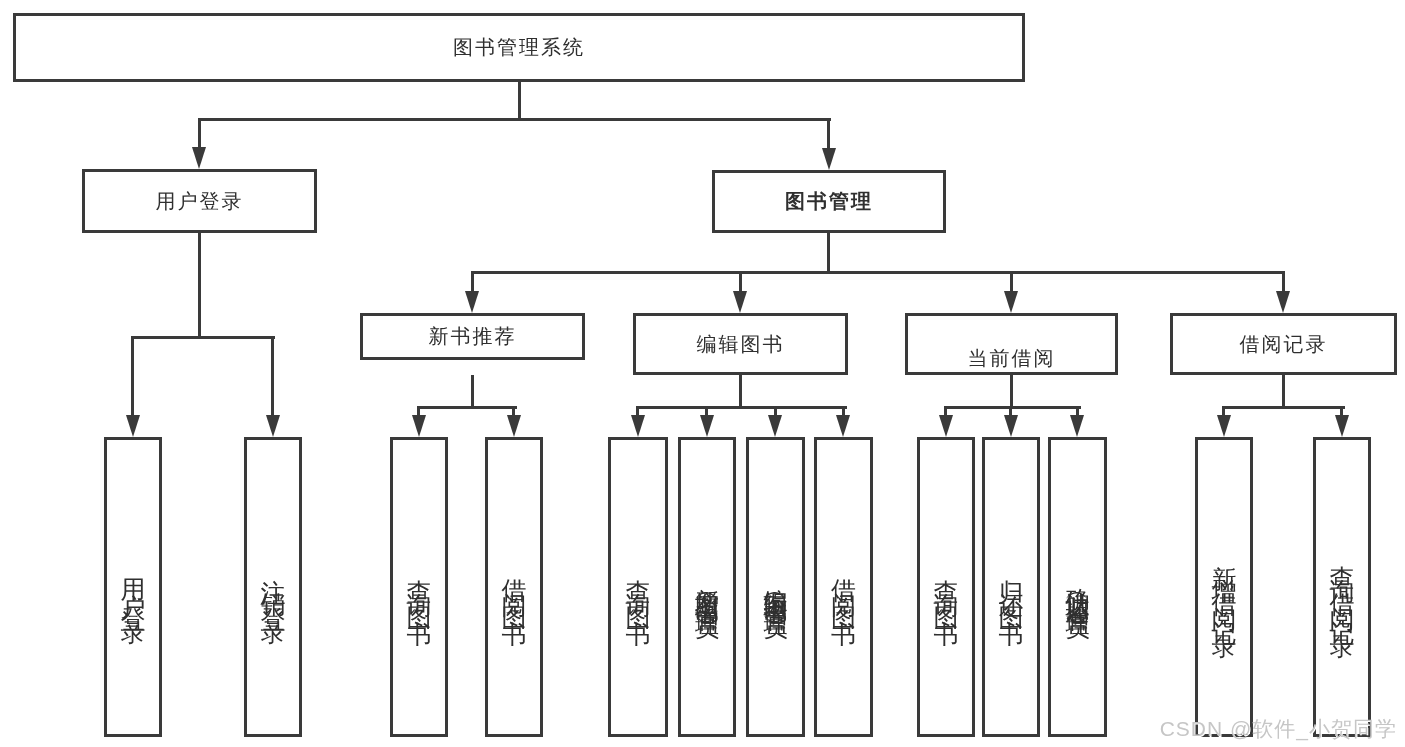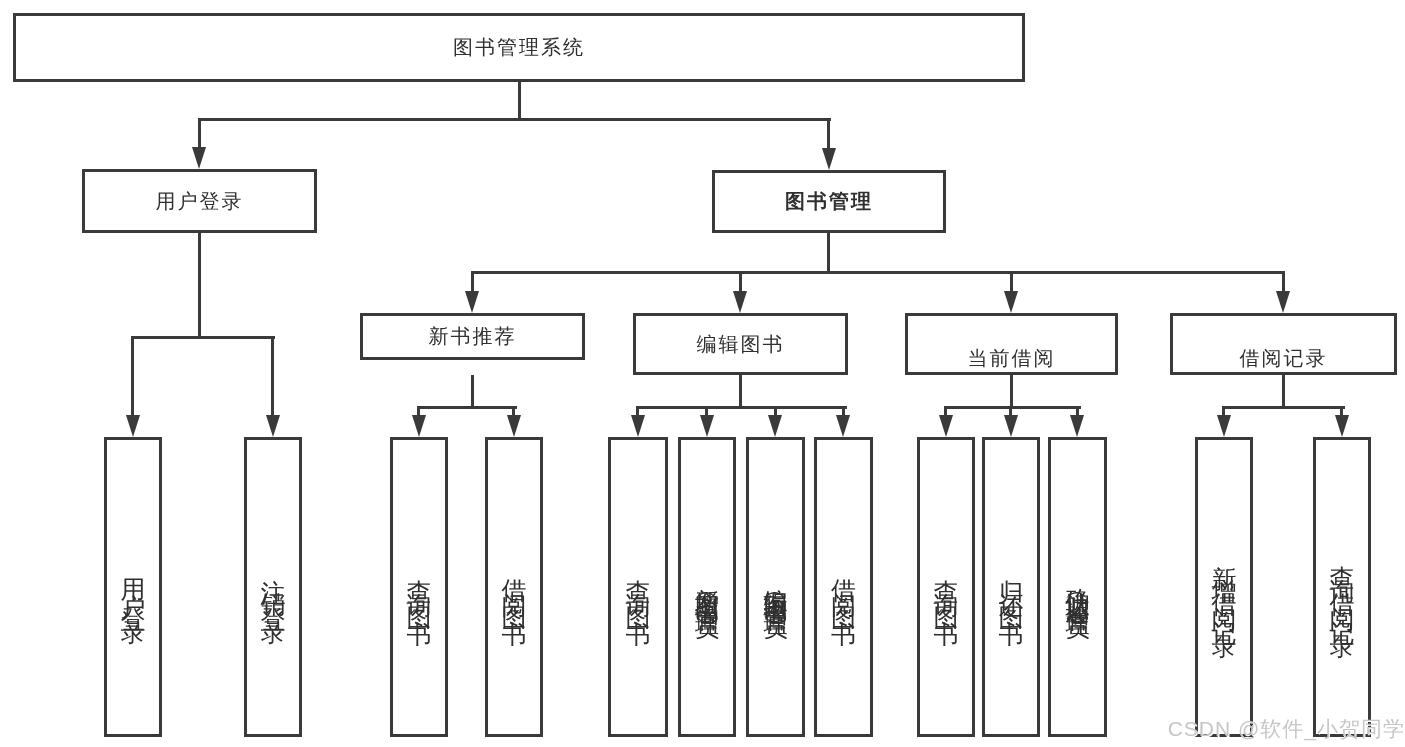--- a/index.html
+++ b/index.html
@@ -43,21 +43,21 @@
   .ar {
     position: absolute;
     width: 0; height: 0;
     border-left: 7px solid transparent;
     border-right: 7px solid transparent;
     border-top: 22px solid var(--line);
     z-index: 1;
   }
   .watermark {
     position: absolute;
-    right: 0; bottom: 4px;
+    right: 8px; bottom: 4px;
     font-size: 21px;
     color: var(--watermark);
     letter-spacing: 1px;
     z-index: 5;
     text-shadow: 1px 1px 0 #ffffff;
   }
 </style>
 </head>
 <body>
 
@@ -74,21 +74,21 @@
 
 <div class="box hbox" style="left:360px; top:313px; width:225px; height:47px;">
   <span>新书推荐</span>
 </div>
 <div class="box hbox" style="left:633px; top:313px; width:215px; height:62px;">
   <span>编辑图书</span>
 </div>
 <div class="box hbox" style="left:905px; top:313px; width:213px; height:62px;align-items:flex-end;">
   <span>当前借阅</span>
 </div>
-<div class="box hbox" style="left:1170px; top:313px; width:227px; height:62px;align-items:flex-end;">
+<div class="box hbox" style="left:1170px; top:313px; width:227px; height:62px;">
   <span>借阅记录</span>
 </div>
 
 <div class="box vbox" style="left:104px;">
   <span class="vtext">用户登录</span>
 </div>
 <div class="box vbox" style="left:244px;">
   <span class="vtext">注销登录</span>
 </div>
 

